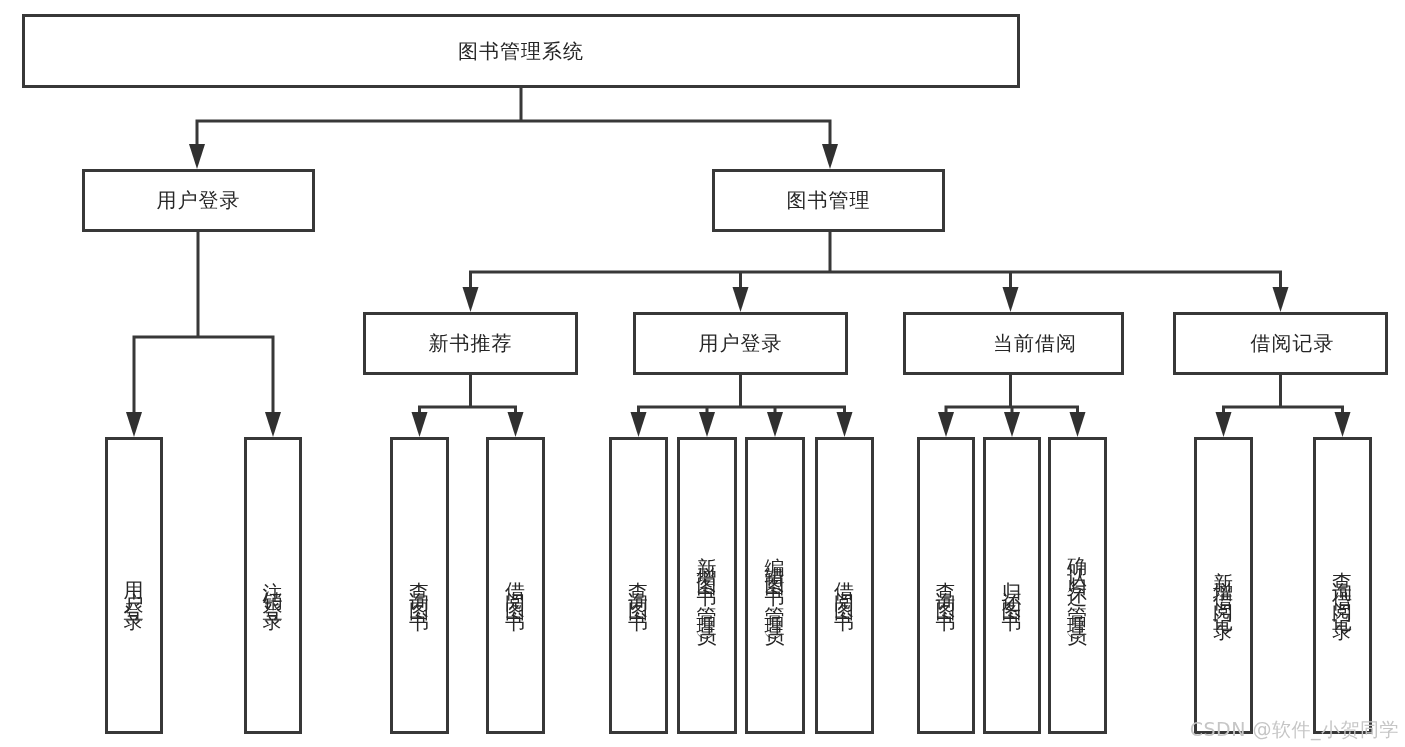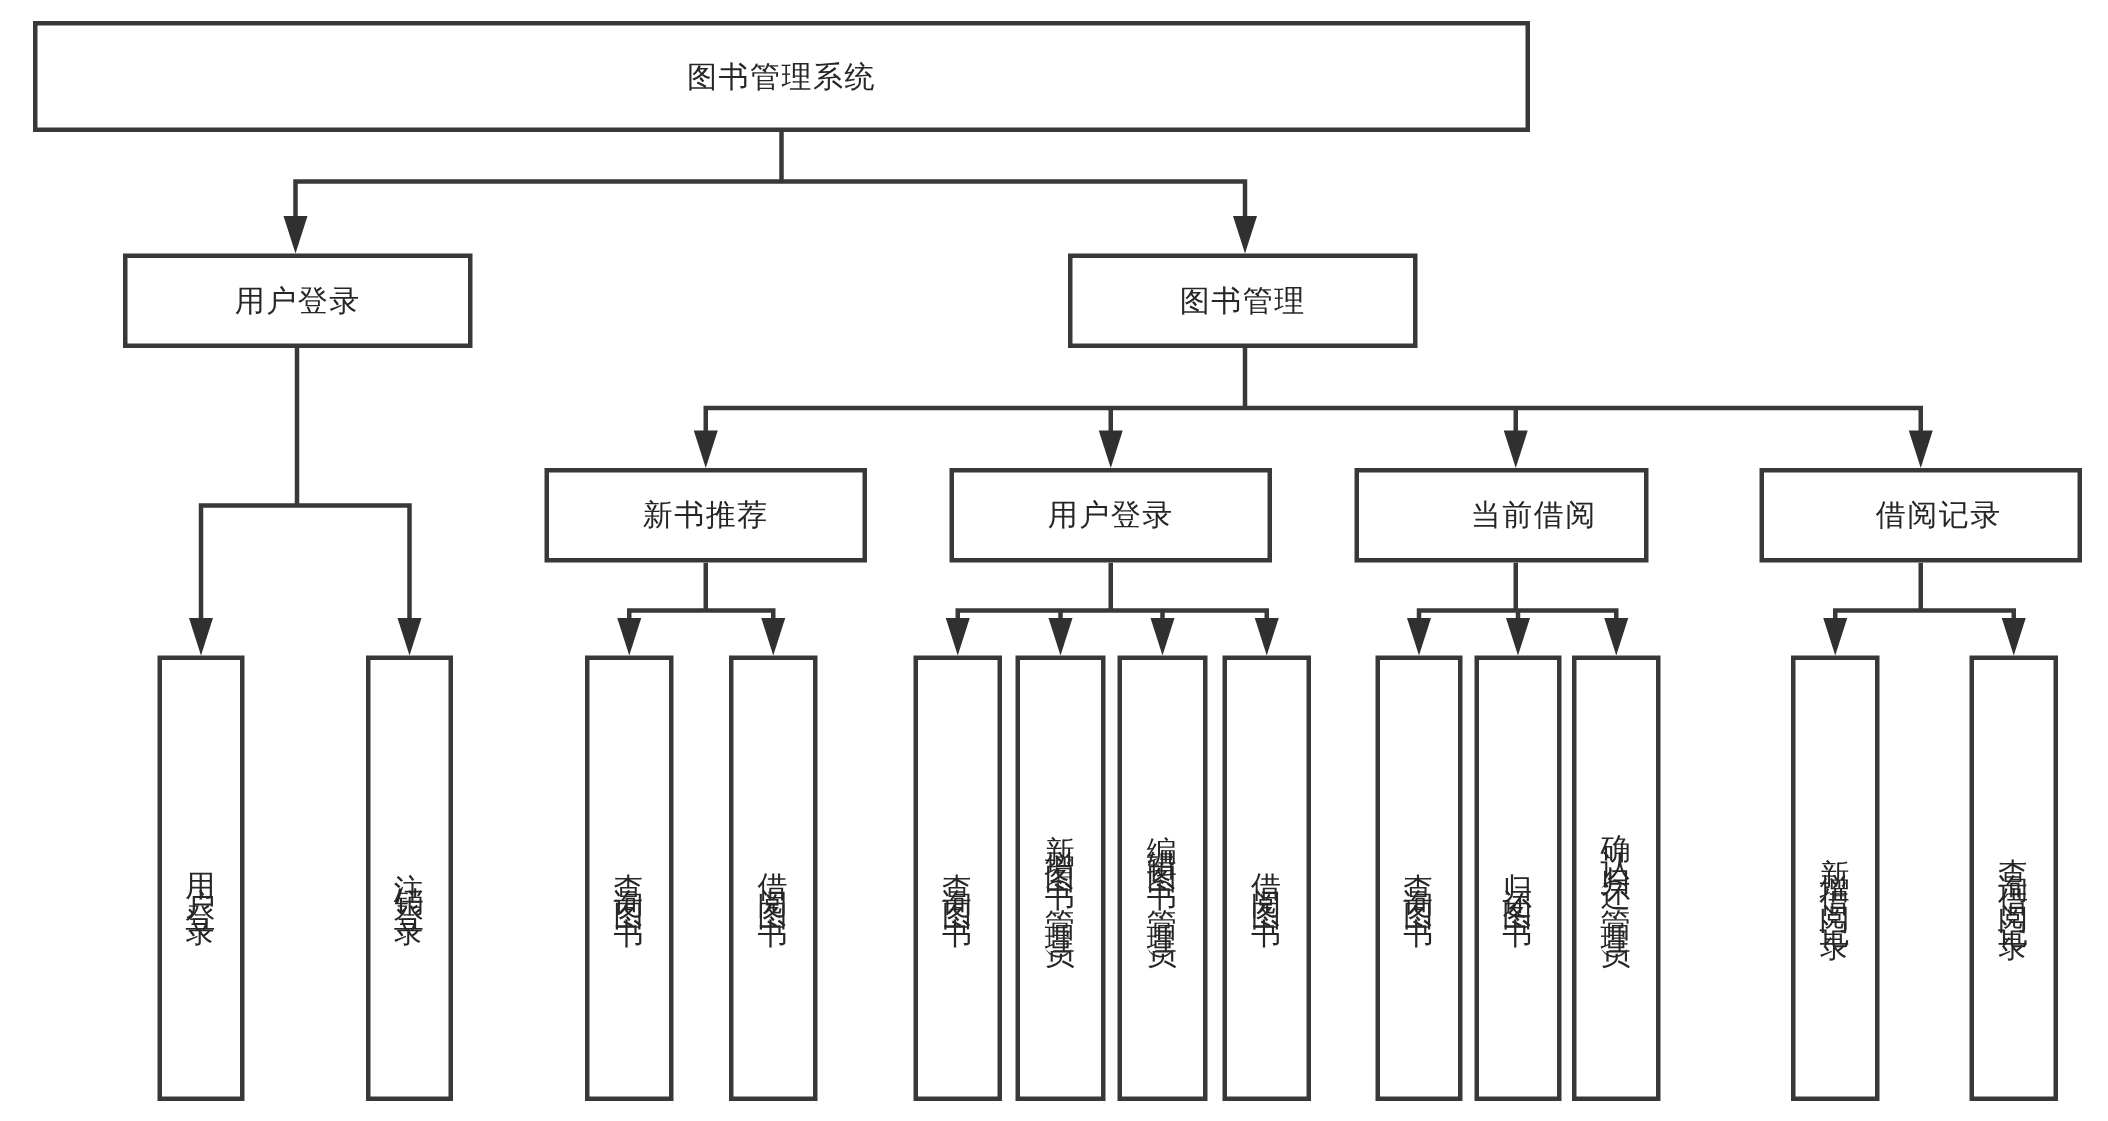--- a/index.html
+++ b/index.html
@@ -34,21 +34,21 @@
     letter-spacing: 10px;
     line-height: 1;
     white-space: nowrap;
   }
   
   .b-root      { left: 22px;   top: 14px;  width: 998px; height: 74px; }
   .b-login     { left: 82px;   top: 169px; width: 233px; height: 63px; }
   .b-mgmt      { left: 712px;  top: 169px; width: 233px; height: 63px; }
   .b-l3-new    { left: 363px;  top: 312px; width: 215px; height: 63px; }
   .b-l3-borrow { left: 633px;  top: 312px; width: 215px; height: 63px; }
-  .b-l3-cur    { left: 903px;  top: 312px; width: 196px; height: 63px; padding-left: 43px; }
+  .b-l3-cur    { left: 903px;  top: 312px; width: 221px; height: 63px; padding-left: 43px; }
   .b-l3-rec    { left: 1173px; top: 312px; width: 215px; height: 63px; padding-left: 24px; }
   
   .vbox { top: 437px; height: 297px; }
   .v-a1 { left: 105px;  width: 58px; }
   .v-a2 { left: 244px;  width: 58px; }
   .v-b1 { left: 390px;  width: 59px; }
   .v-b2 { left: 486px;  width: 59px; }
   .v-c1 { left: 609px;  width: 59px; }
   .v-c2 { left: 677px;  width: 60px; }
   .v-c3 { left: 745px;  width: 60px; }
@@ -166,13 +166,14 @@
     <span>确认归还（管理员）</span>
   </div>
 
   <div class="box vbox v-e1">
     <span>新增借阅记录</span>
   </div>
   <div class="box vbox v-e2">
     <span>查询借阅记录</span>
   </div>
 
+  <div class="watermark">CSDN @软件_小贺同学</div>
 </div>
 
 </body></html>

